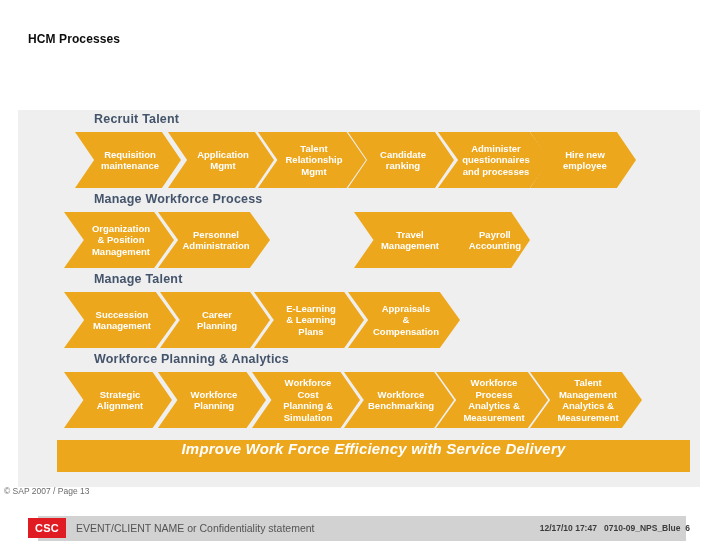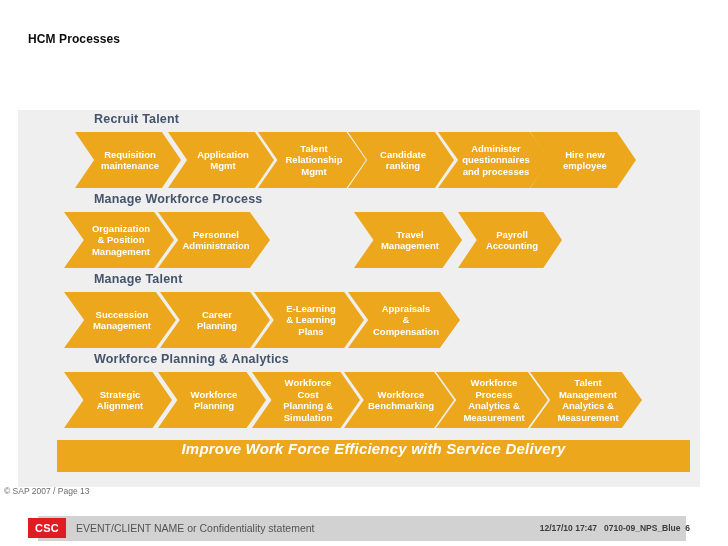--- a/index.html
+++ b/index.html
@@ -218,21 +218,21 @@
 Management</span>
       </div>
       <div class="chev" style="left:140px; width:112px;">
         <span class="chev-label">Personnel
 Administration</span>
       </div>
       <div class="chev" style="left:336px; width:108px;">
         <span class="chev-label">Travel
 Management</span>
       </div>
-      <div class="chev" style="left:440px; width:104px;">
+      <div class="chev" style="left:408px; width:104px;justify-content:flex-end;">
         <span class="chev-label">Payroll
 Accounting</span>
       </div>
     </div>
   </div>
 
   <div class="process-row row-2">
     <div class="row-label">Manage Talent</div>
     <div class="chevron-track">
       <div class="chev" style="left:46px; width:112px;">

